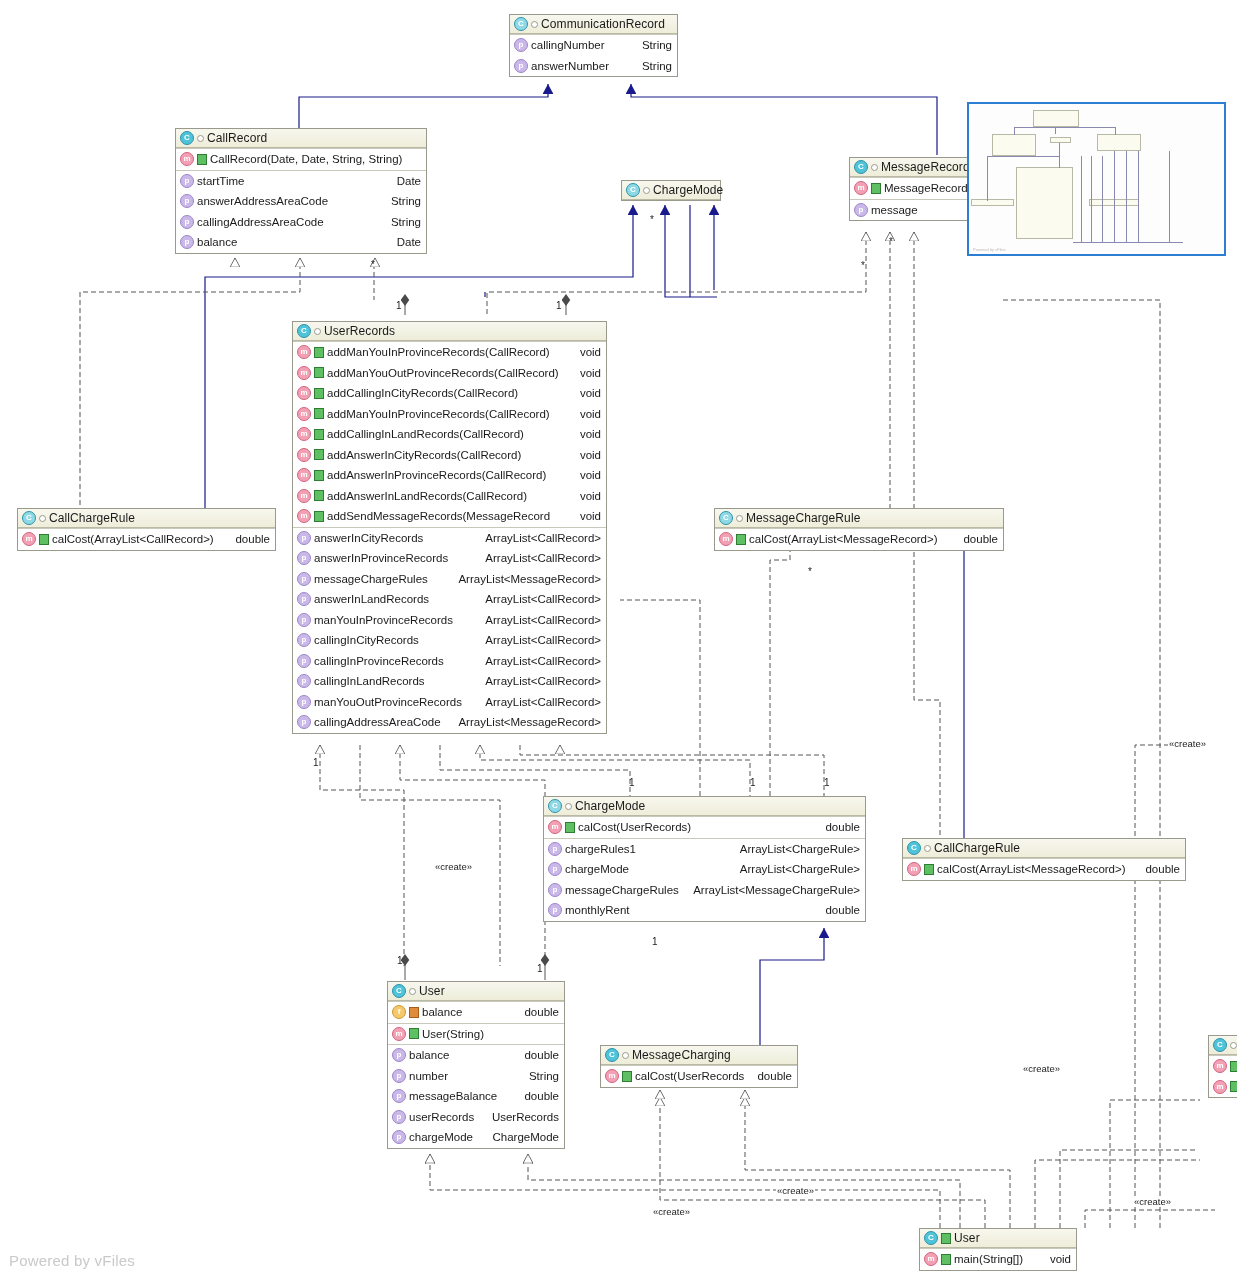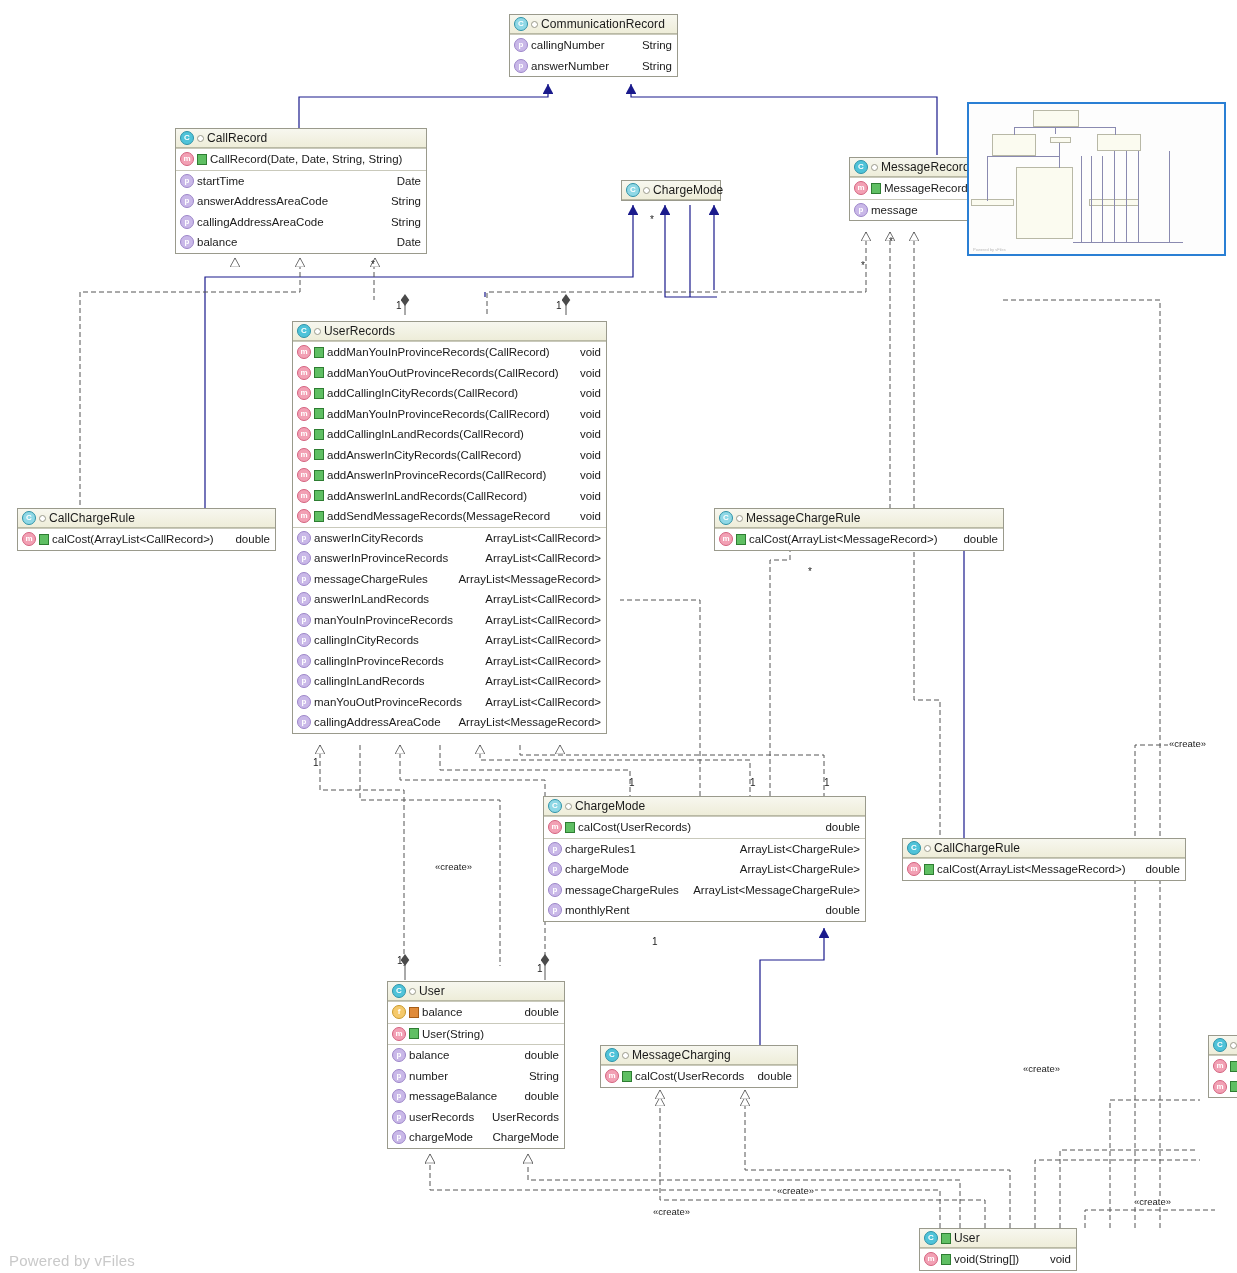--- a/index.html
+++ b/index.html
@@ -542,21 +542,21 @@
   <div class="uml clip-r" id="b-main" style="left:919px;top:1228px;width:158px;">
     <div class="hdr">
       <span class="ico ico-run">C</span>
       <span class="vis vis-pub"></span>
       <span class="title">User</span>
     </div>
     <div class="sect">
       <div class="row">
         <span class="ico ico-m">m</span>
         <span class="vis vis-pub"></span>
-        <span class="nm">void(String[])</span>
+        <span class="nm">main(String[])</span>
         <span class="ty">void</span>
       </div>
     </div>
   </div>
 
   <div class="uml clip-r" id="b-clip" style="left:1208px;top:1035px;width:60px;">
     <div class="hdr">
       <span class="ico ico-c">C</span>
       <span class="vis-dot"></span>
     </div>

